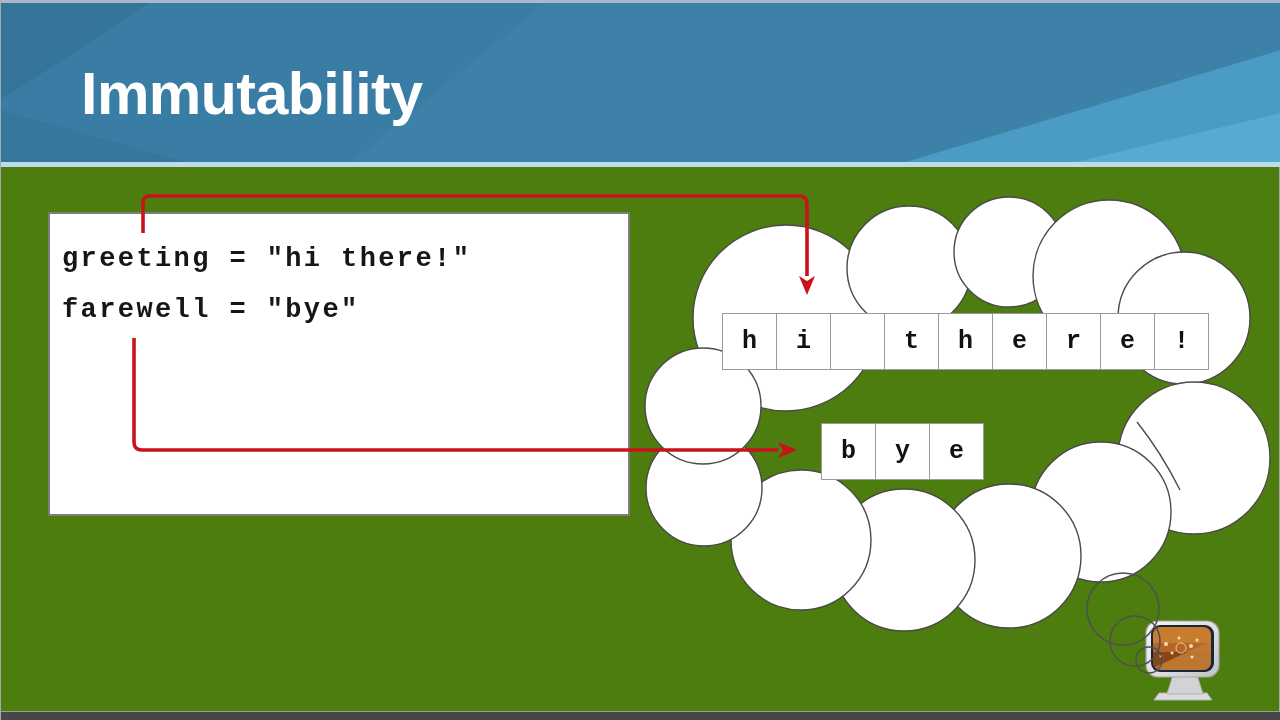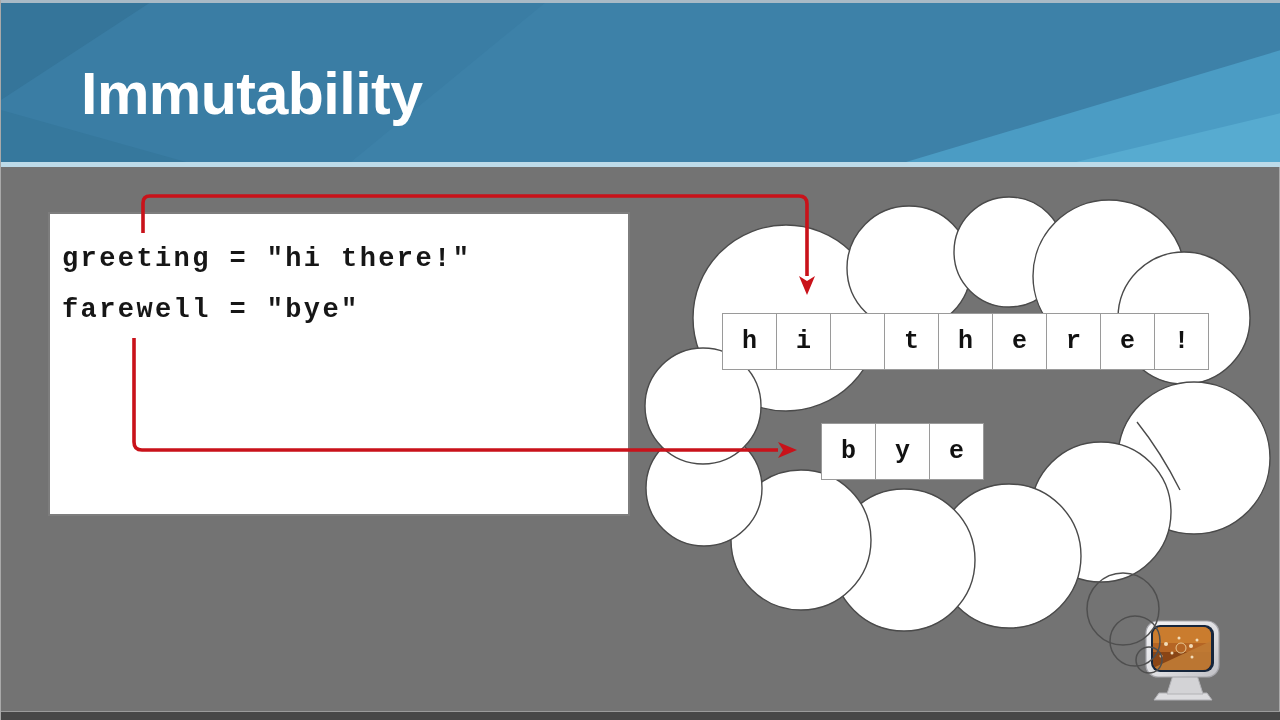--- a/index.html
+++ b/index.html
@@ -1,17 +1,17 @@
 <!DOCTYPE html>
 <html><head>
 <meta charset="utf-8">
 <style>
   html,body{margin:0;padding:0;background:#ffffff;}
   body{width:1280px;height:720px;overflow:hidden;font-family:"Liberation Sans",sans-serif;}
-  .slide{position:relative;width:1280px;height:720px;background:#737373;box-sizing:border-box;
+  .slide{position:relative;width:1280px;height:720px;background:#4d7c0f;box-sizing:border-box;
          border-left:1px solid #a9a9a9;border-right:1px solid #a9a9a9;}
   
   .header{position:absolute;top:0;left:0;width:1280px;height:162px;border-bottom:5px solid #bddbe9;overflow:hidden;}
   .header svg{position:absolute;top:0;left:0;}
   .header h1{position:absolute;left:80px;top:60px;margin:0;color:#ffffff;
              font-size:59px;font-weight:bold;letter-spacing:-0.5px;font-family:"Liberation Sans",sans-serif;}
   
   .diagram{position:absolute;top:0;left:0;z-index:1;}
   
   .code-box{position:absolute;left:47px;top:212px;width:578px;height:300px;background:#fff;

